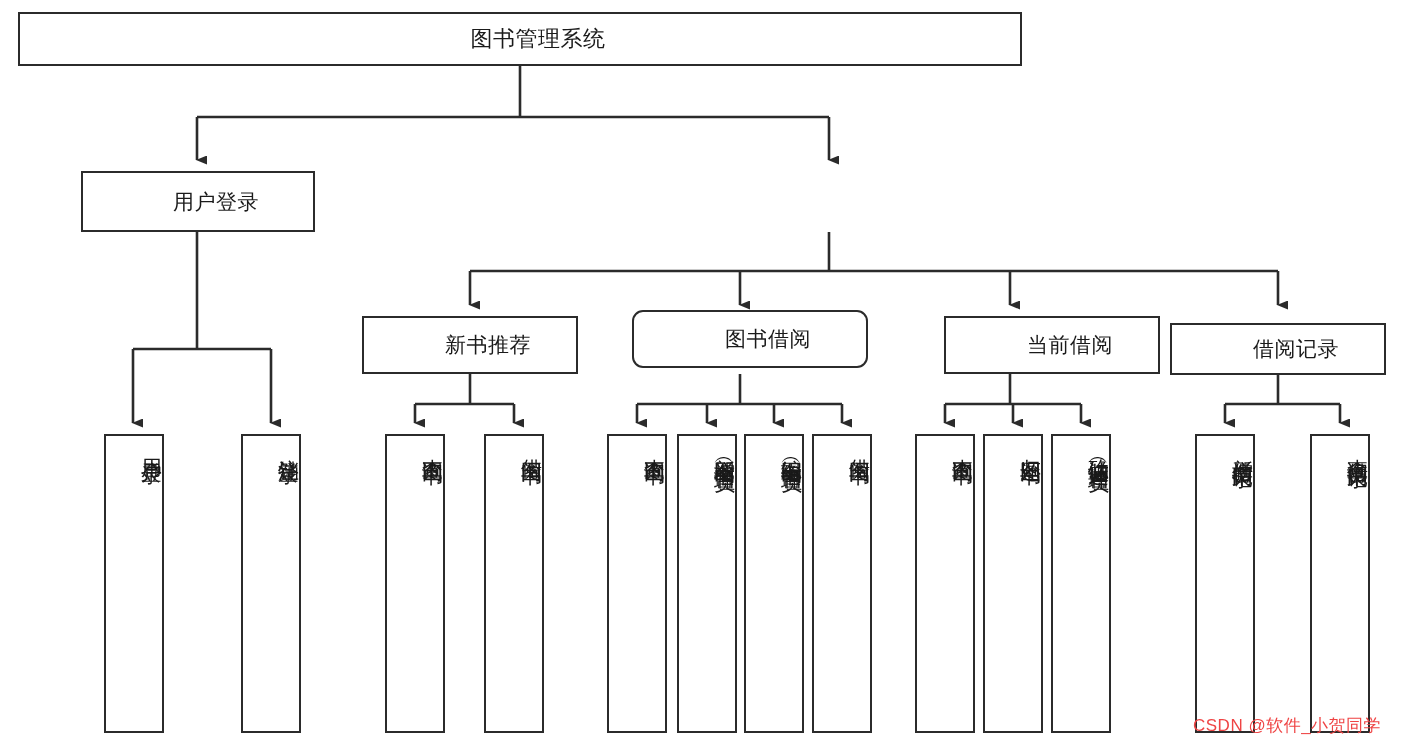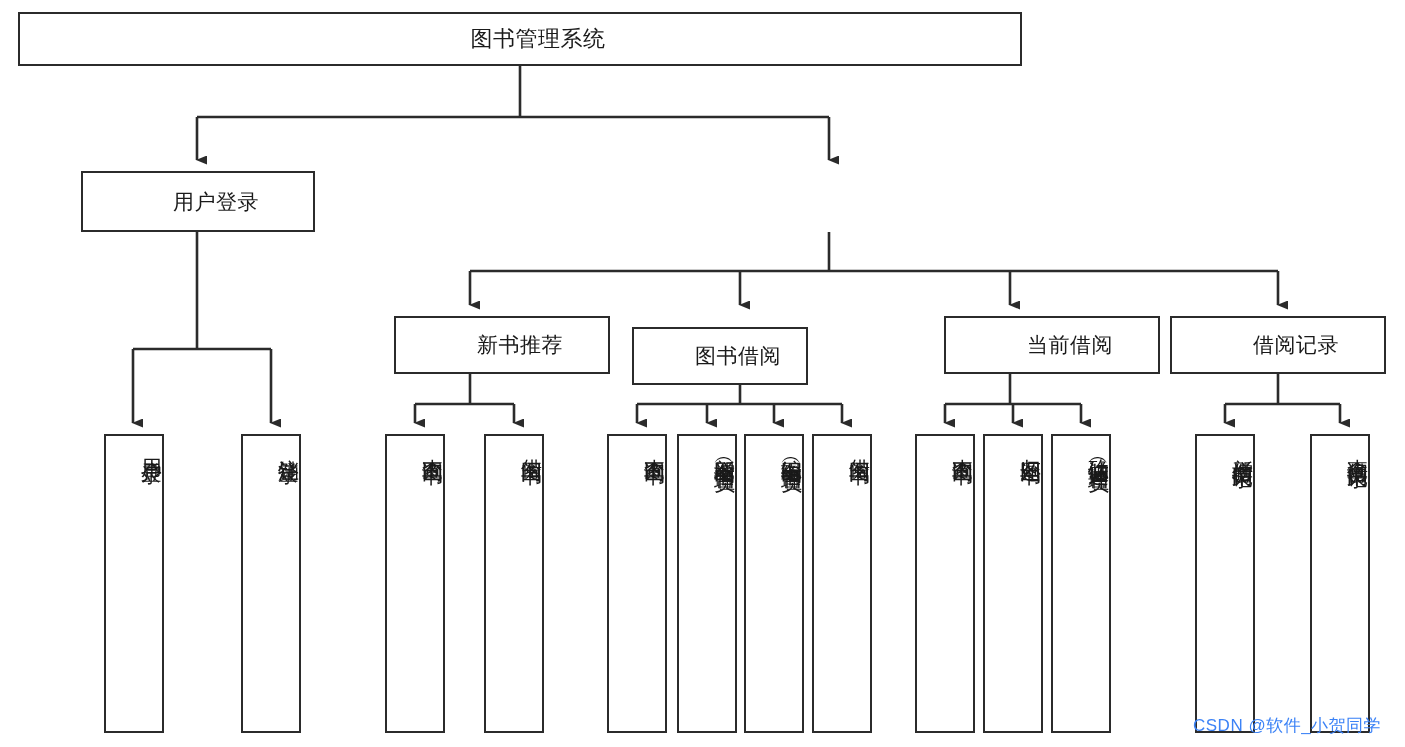--- a/index.html
+++ b/index.html
@@ -62,21 +62,21 @@
     writing-mode: vertical-rl;
     text-orientation: upright;
     font-size: 21px;
     line-height: 1.0;
     letter-spacing: 2px;
     white-space: nowrap;
   }
   .watermark {
     position: absolute;
     font-size: 17px;
-    color: #3b82f6;
+    color: #ef4444;
     white-space: nowrap;
     letter-spacing: 0.5px;
   }
 </style>
 </head>
 <body>
 
 <div id="diagram-root">
 
   <svg class="connector-layer" viewBox="0 0 1405 747" xmlns="http://www.w3.org/2000/svg">
@@ -130,30 +130,30 @@
   </svg>
 
   <div class="node horiz root" style="left:18px; top:12px; width:1004px; height:54px;">
     <span class="node-label">图书管理系统</span>
   </div>
 
   <div class="node horiz" style="left:81px; top:171px; width:234px; height:61px;">
     <span class="node-label">用户登录</span>
   </div>
 
-  <div class="node horiz" style="left:362px; top:316px; width:216px; height:58px;margin-left:32px;">
+  <div class="node horiz" style="left:362px; top:316px; width:216px; height:58px;">
     <span class="node-label">新书推荐</span>
   </div>
-  <div class="node horiz" style="left:632px; top:327px; width:176px; height:58px;">
+  <div class="node horiz" style="left:632px; top:310px; width:236px; height:58px;border-radius:11px;">
     <span class="node-label">图书借阅</span>
   </div>
   <div class="node horiz" style="left:944px; top:316px; width:216px; height:58px;">
     <span class="node-label">当前借阅</span>
   </div>
-  <div class="node horiz" style="left:1170px; top:316px; width:216px; height:58px;">
+  <div class="node horiz" style="left:1170px; top:323px; width:216px; height:52px;">
     <span class="node-label">借阅记录</span>
   </div>
 
   <div class="node vert" style="left:104px; top:434px; width:60px; height:299px;">
     <span class="node-label">用户登录</span>
   </div>
   <div class="node vert" style="left:241px; top:434px; width:60px; height:299px;">
     <span class="node-label">注销登录</span>
   </div>
 

